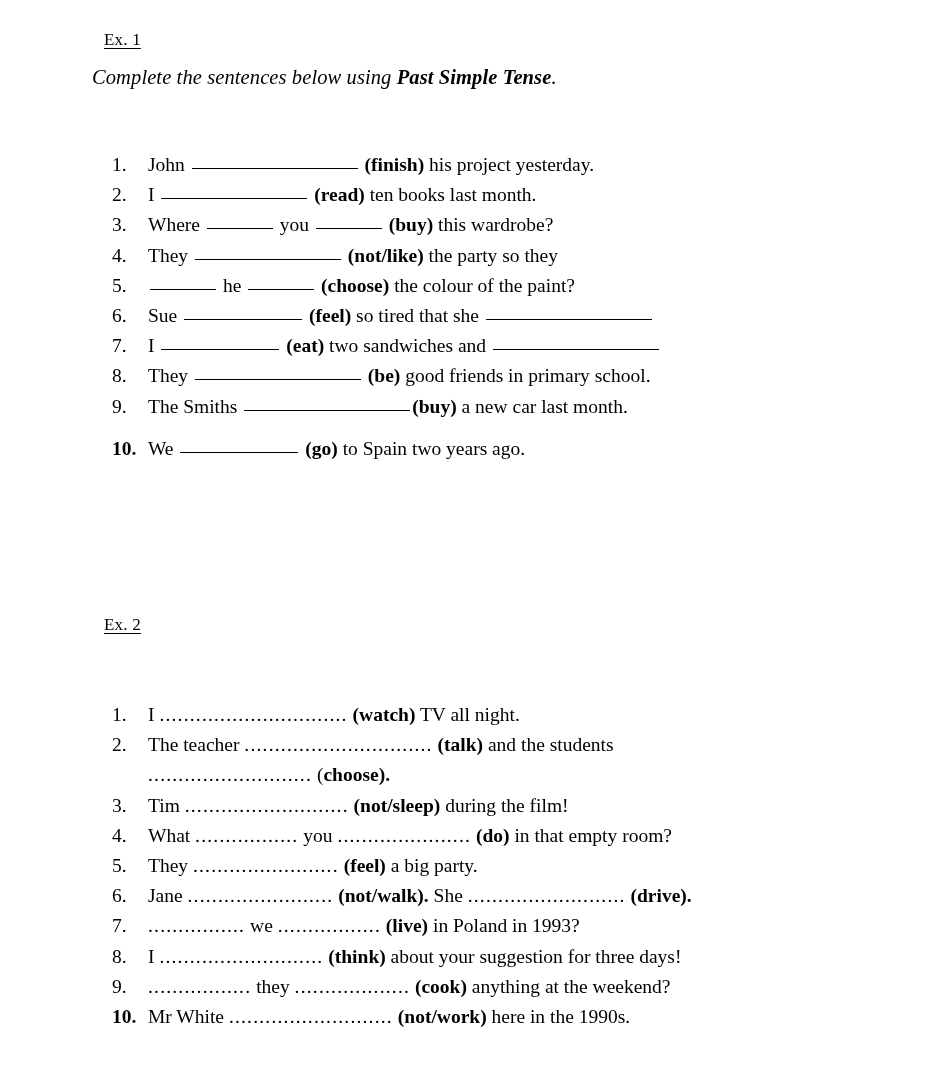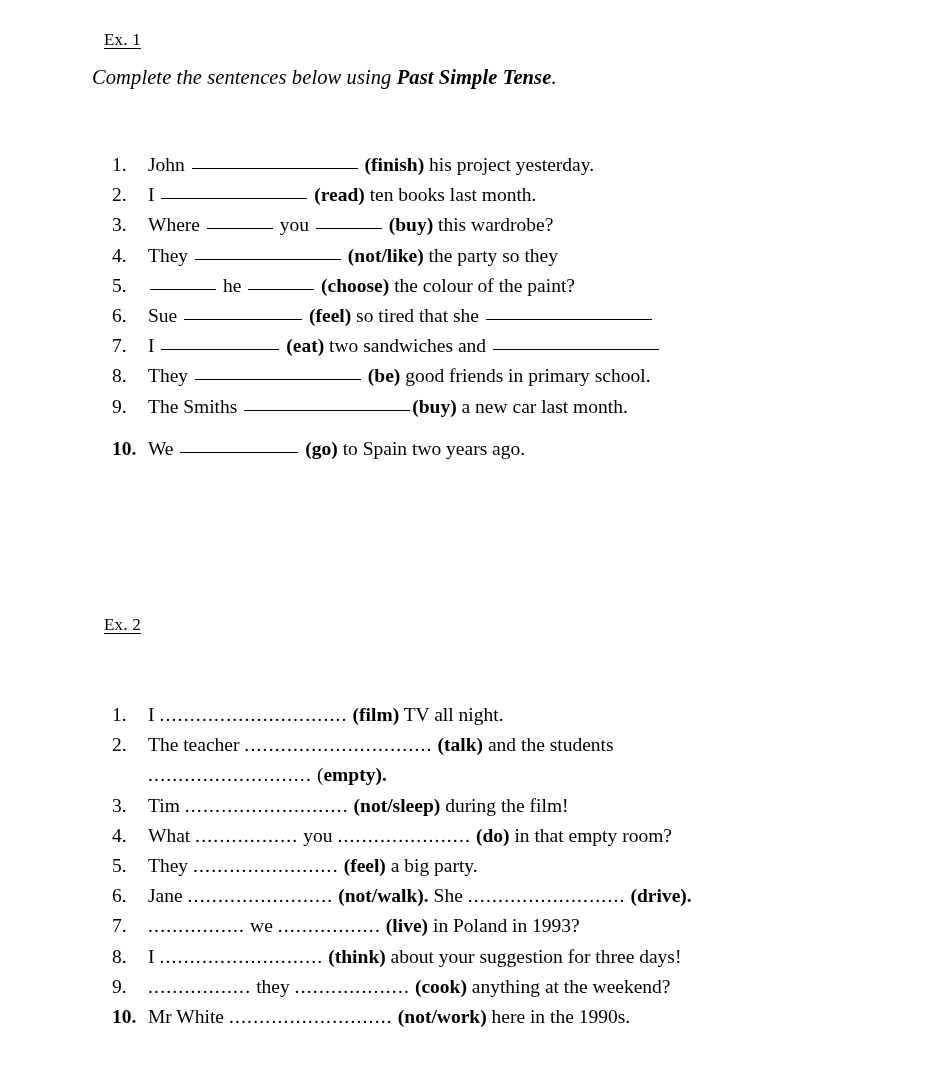--- a/index.html
+++ b/index.html
@@ -198,29 +198,29 @@
     </ol>
 
   <div id="ex2-heading-wrap">
     <span class="ex-heading">Ex. 2</span>
   </div>
 
 
   <ol class="qlist" id="ex2-list">
       <li>
         <span class="num">1.</span>
-        <span class="qtext"><span>I  </span><span class="dots">...............................</span><b>  (film)</b><span> TV all night.</span></span>
+        <span class="qtext"><span>I  </span><span class="dots">...............................</span><b>  (watch)</b><span> TV all night.</span></span>
       </li>
       <li>
         <span class="num">2.</span>
         <span class="qtext"><span>The teacher  </span><span class="dots">...............................</span><b>  (talk)</b><span> and the students</span></span>
       </li>
       <li>
         <span class="num"></span>
-        <span class="qtext"><span class="dots">...........................</span><span> (</span><b>empty).</b></span>
+        <span class="qtext"><span class="dots">...........................</span><span> (</span><b>choose).</b></span>
       </li>
       <li>
         <span class="num">3.</span>
         <span class="qtext"><span>Tim </span><span class="dots">...........................</span><b>  (not/sleep)</b><span> during the film!</span></span>
       </li>
       <li>
         <span class="num">4.</span>
         <span class="qtext"><span>What </span><span class="dots">.................</span><span>   you  </span><span class="dots">......................</span><b> (do)</b><span> in that empty room?</span></span>
       </li>
       <li>

